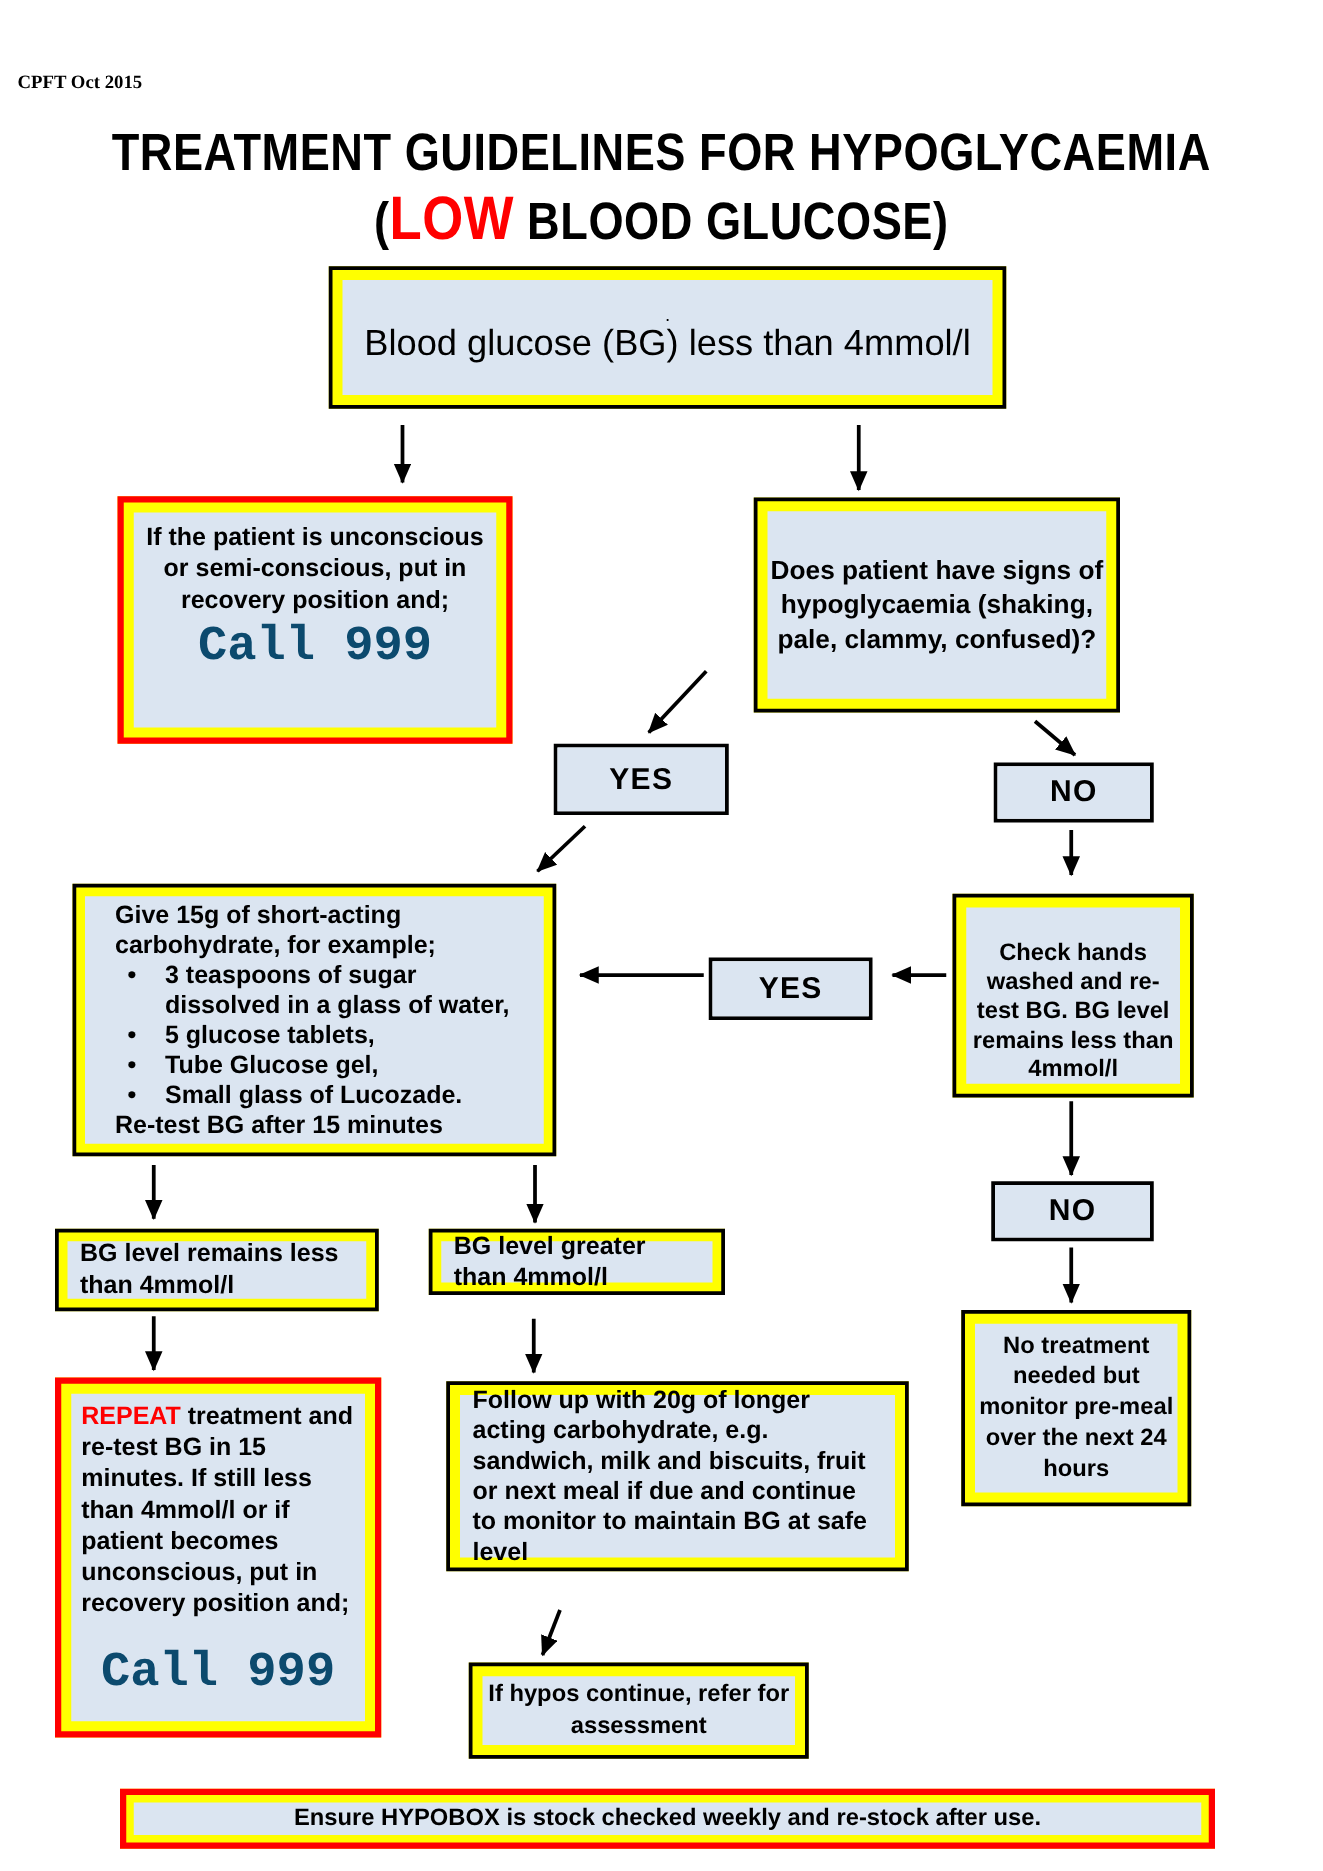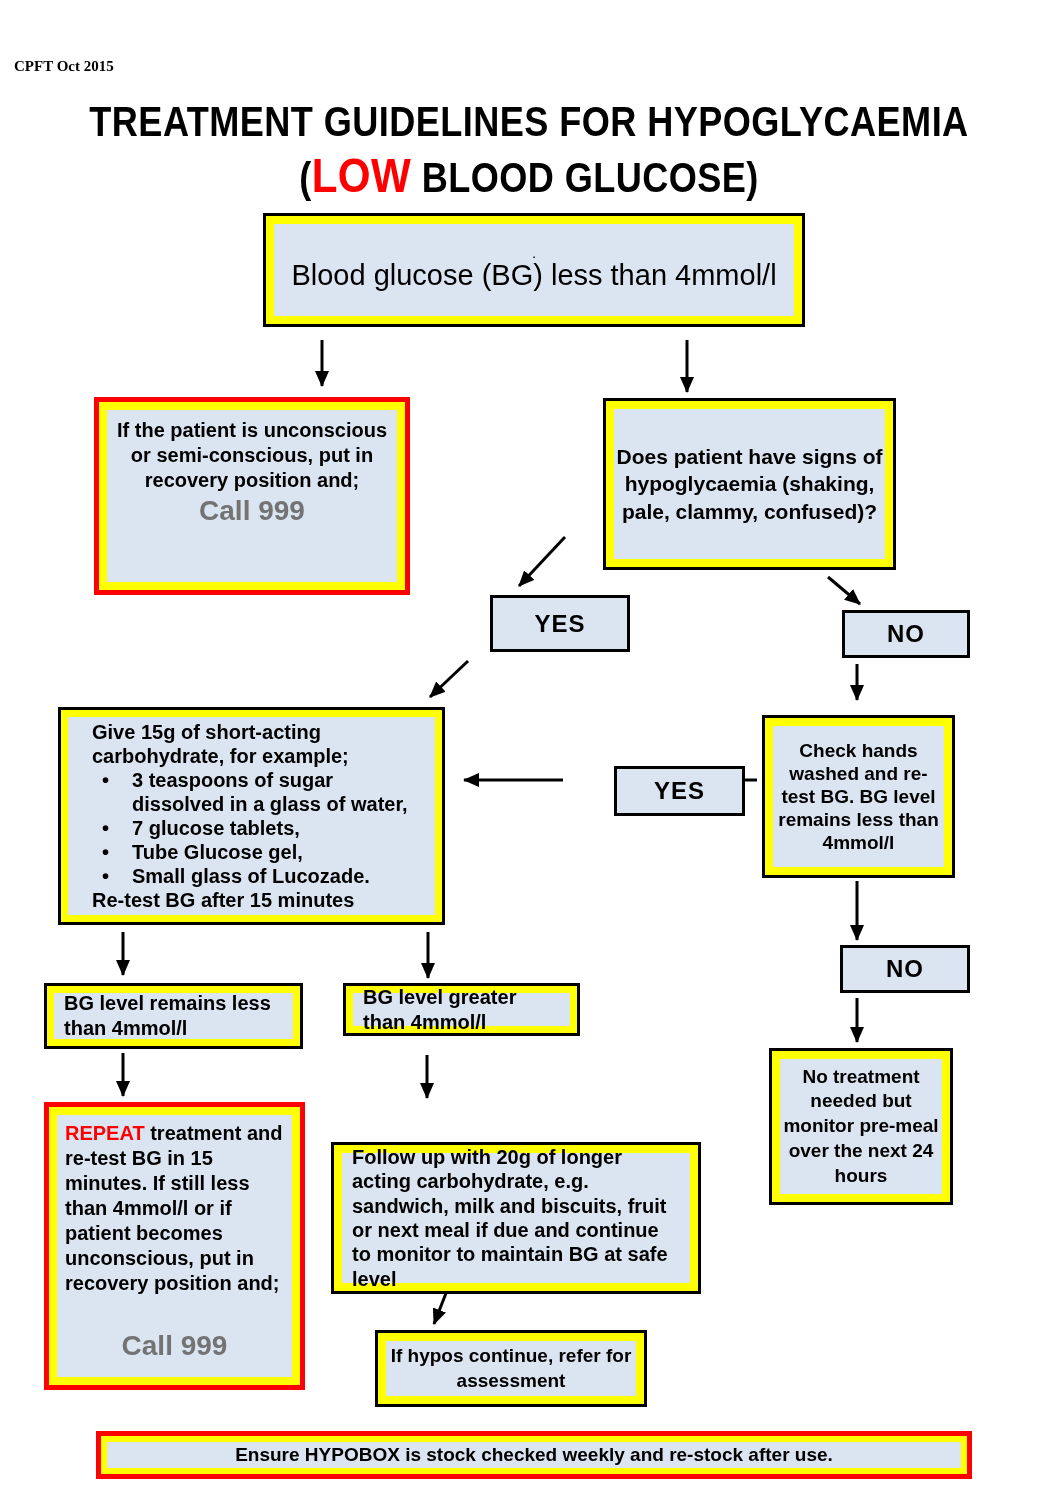--- a/index.html
+++ b/index.html
@@ -23,53 +23,53 @@
     position:absolute; box-sizing:border-box;
     border:3px solid #000; background:#ffff00; padding:8px; display:flex;
   }
   .box .fill {
     background:#dbe5f1; flex:1; display:flex; flex-direction:column;
     align-items:center; justify-content:center; text-align:center;
     font-weight:bold; line-height:1.25; min-width:0;
   }
   .red-border { border:5px solid #ff0000; }
   .left .fill { align-items:stretch; text-align:left; padding:4px 10px; }
-  .call999 { color:#737373; font-size:28px; font-weight:bold; align-self:center; }
+  .call999 { color:#0c4a6e; font-size:39px; font-weight:bold; align-self:center;font-family:Liberation Mono, monospace; }
   .red { color:#ff0000; }
   .dot { font-size:15px; line-height:10px; font-weight:normal; }
 
   
   .b-bglow   { left:263px; top:213px; width:542px; height:114px; }
   .b-bglow .fill { font-weight:normal; font-size:29px; line-height:1.2; }
   .b-uncon   { left:94px;  top:397px; width:316px; height:198px; }
   .b-uncon .fill { font-size:20px; justify-content:flex-start; padding:8px 4px 16px; }
   .b-signs   { left:567px; top:398px; width:293px; height:172px;margin-left:36px; }
   .b-signs .fill { font-size:21px; line-height:1.3; }
   .b-yes1    { left:443px; top:595px; width:140px; height:57px; }
   .b-no1     { left:795px; top:610px; width:128px; height:48px; }
   .b-yes2    { left:567px; top:766px; width:131px; height:50px; }
   .b-no2     { left:793px; top:945px; width:130px; height:48px; }
-  .yn { padding:0;margin-left:47px; }
+  .yn { padding:0; }
   .yn .fill { font-size:24px; letter-spacing:1px; }
   .b-give    { left:58px;  top:707px; width:387px; height:218px; padding:7px; }
   .b-give .fill { font-size:20px; line-height:1.2; padding:4px 24px; justify-content:center; }
   .bullet-row { display:grid; grid-template-columns:40px 1fr; }
   .bullet-row .bullet { padding-left:10px; }
   .b-check   { left:762px; top:715px; width:193px; height:163px; }
-  .b-check .fill { font-size:19px; line-height:1.22; }
+  .b-check .fill { font-size:19px; line-height:1.22;justify-content:flex-end; }
   .b-remains { left:44px;  top:983px; width:259px; height:66px; padding:7px; }
   .b-remains .fill { font-size:20px; line-height:1.25; justify-content:center; }
   .b-greater { left:343px; top:983px; width:237px; height:53px; padding:7px; }
   .b-greater .fill { font-size:20px; line-height:1.25; justify-content:center; }
   .b-notreat { left:769px; top:1048px; width:184px; height:157px; }
   .b-notreat .fill { font-size:19px; line-height:1.3; }
   .b-repeat  { left:44px;  top:1102px; width:261px; height:288px; padding:8px; }
   .b-repeat .fill { font-size:20px; line-height:1.25; justify-content:space-between; padding:6px 8px 14px; }
   .b-repeat p { margin:0; }
-  .b-follow  { left:331px; top:1105px; width:370px; height:152px;margin-top:37px; }
+  .b-follow  { left:357px; top:1105px; width:370px; height:152px; }
   .b-follow .fill { font-size:20px; line-height:1.22; justify-content:center; }
   .b-hypos   { left:375px; top:1330px; width:272px; height:77px; }
   .b-hypos .fill { font-size:19px; line-height:1.3; }
   .b-hypobox { left:96px;  top:1431px; width:876px; height:48px; padding:6px; }
   .b-hypobox .fill { font-size:19px; }
 </style>
 </head>
 <body>
 
 <div class="page">
@@ -138,21 +138,21 @@
 
   <div class="box b-give left">
     <div class="fill">
       <div>Give 15g of short-acting carbohydrate, for example;</div>
       <div class="bullet-row">
           <span class="bullet">•</span>
           <span>3 teaspoons of sugar dissolved in a glass of water,</span>
         </div>
       <div class="bullet-row">
           <span class="bullet">•</span>
-          <span>7 glucose tablets,</span>
+          <span>5 glucose tablets,</span>
         </div>
       <div class="bullet-row">
           <span class="bullet">•</span>
           <span>Tube Glucose gel,</span>
         </div>
       <div class="bullet-row">
           <span class="bullet">•</span>
           <span>Small glass of Lucozade.</span>
         </div>
       <div>Re-test BG after 15 minutes</div>

